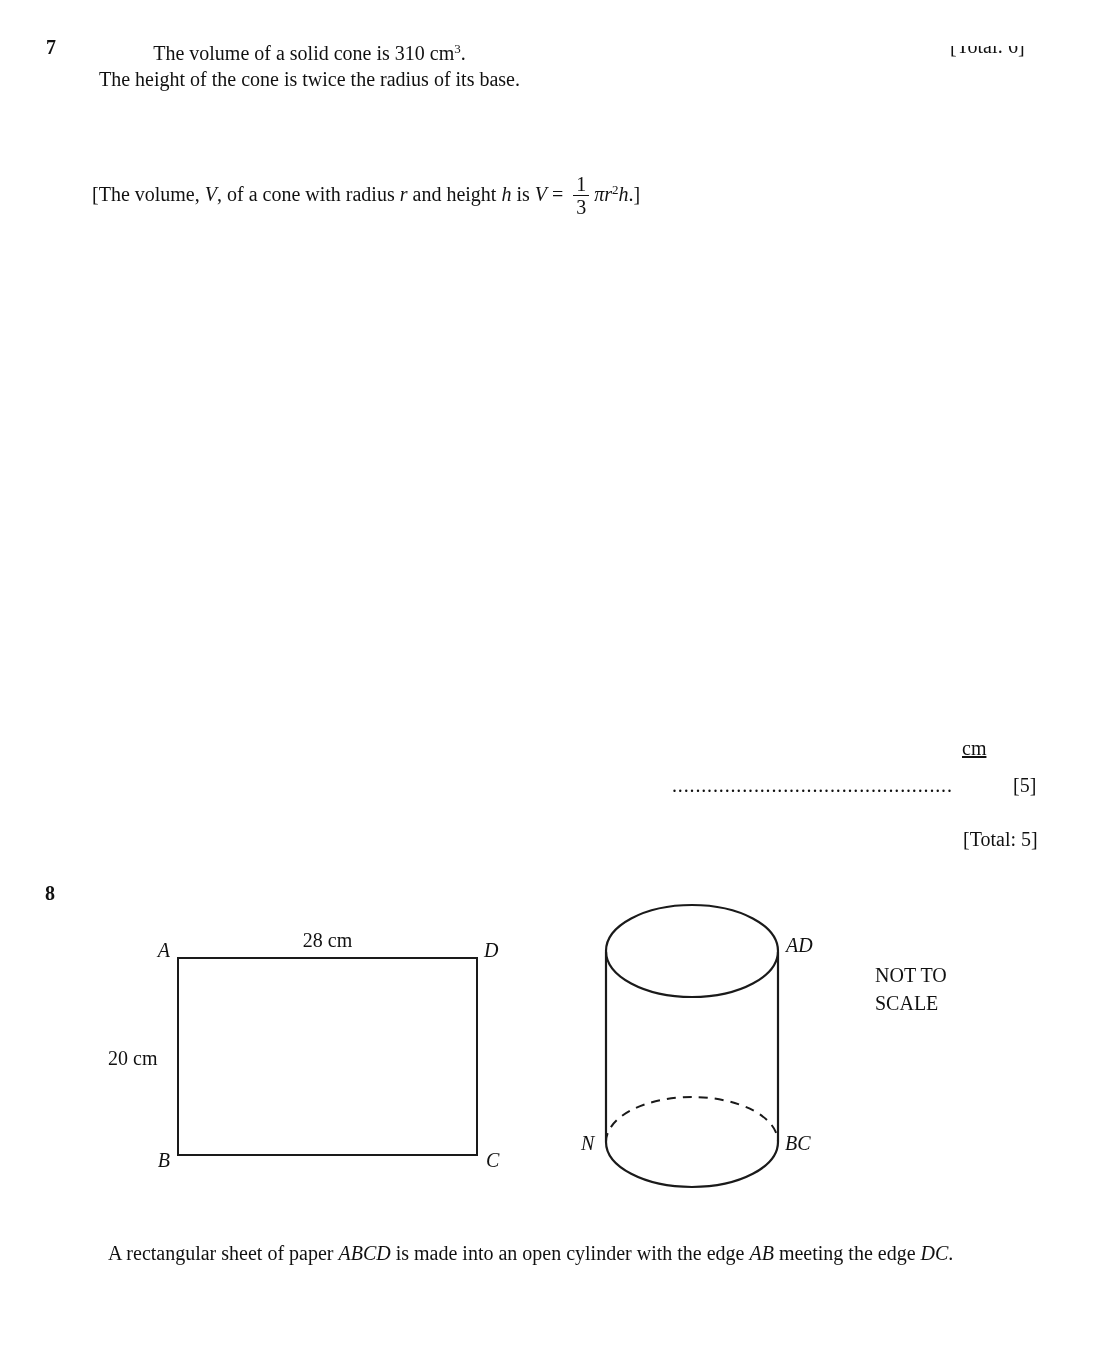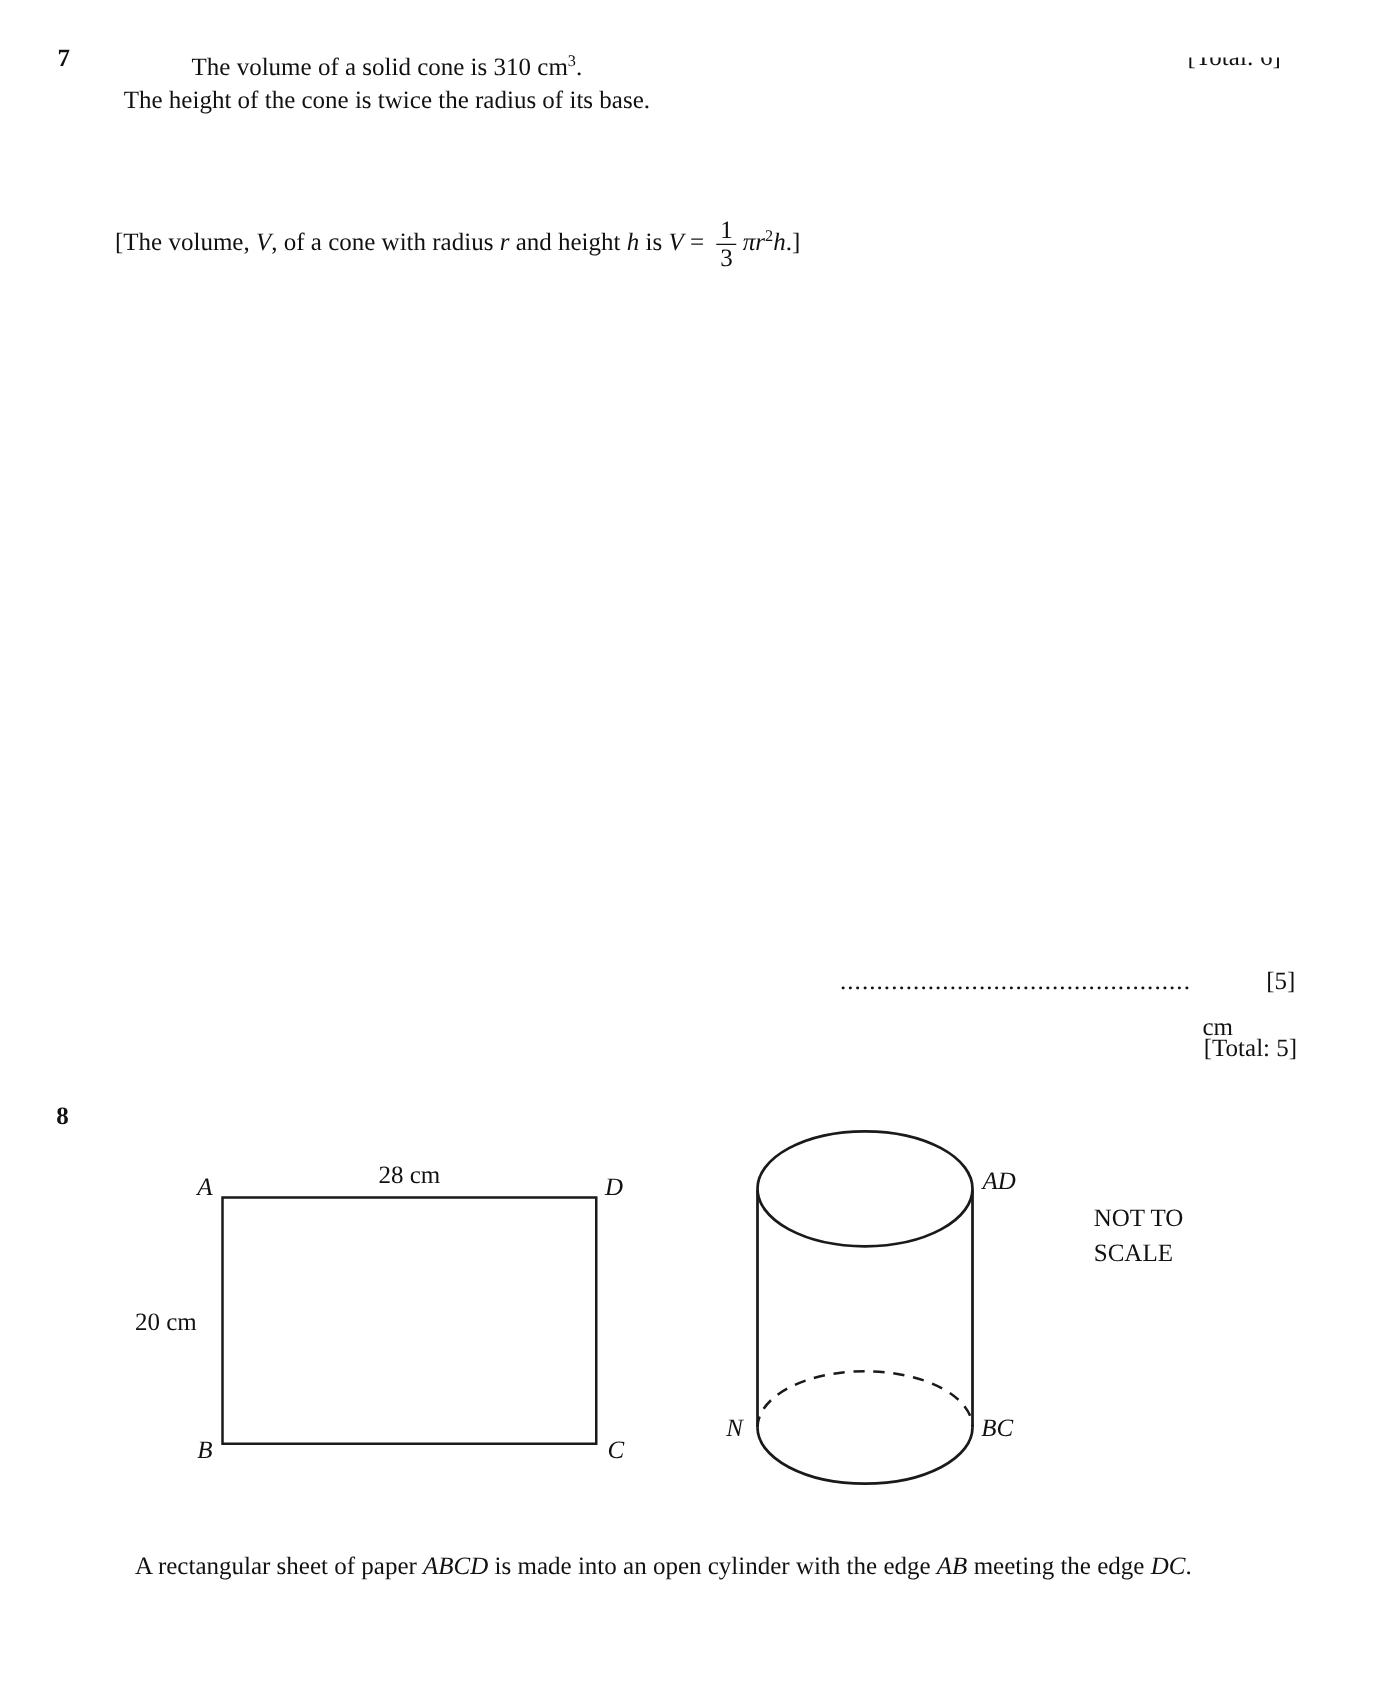--- a/index.html
+++ b/index.html
@@ -40,21 +40,21 @@
   .frac {
     display: inline-block;
     text-align: center;
     vertical-align: -0.65em;
     margin: 0 5px;
   }
   .frac .num { display: block; line-height: 22px; padding: 0 3px; }
   .frac .den { display: block; line-height: 22px; padding: 0 3px; border-top: 1.6px solid #111; }
 
   .ans-dots { left: 672px; top: 772px; letter-spacing: 0.85px; }
-  .ans-unit { left: 962px; top: 809px; }
+  .ans-unit { left: 962px; top: 735px; text-decoration: underline; }
   .ans-marks { left: 1013px; top: 772px; }
   .q7-total { left: 963px; top: 826px; }
 
   
   .qnum8 { left: 45px; top: 882px; }
   .rect-abcd {
     left: 177px; top: 957px; width: 301px; height: 199px;
     border: 2px solid #1a1a1a;
   }
   .lbl-a { left: 130px; top: 939px; width: 40px; text-align: right; }

